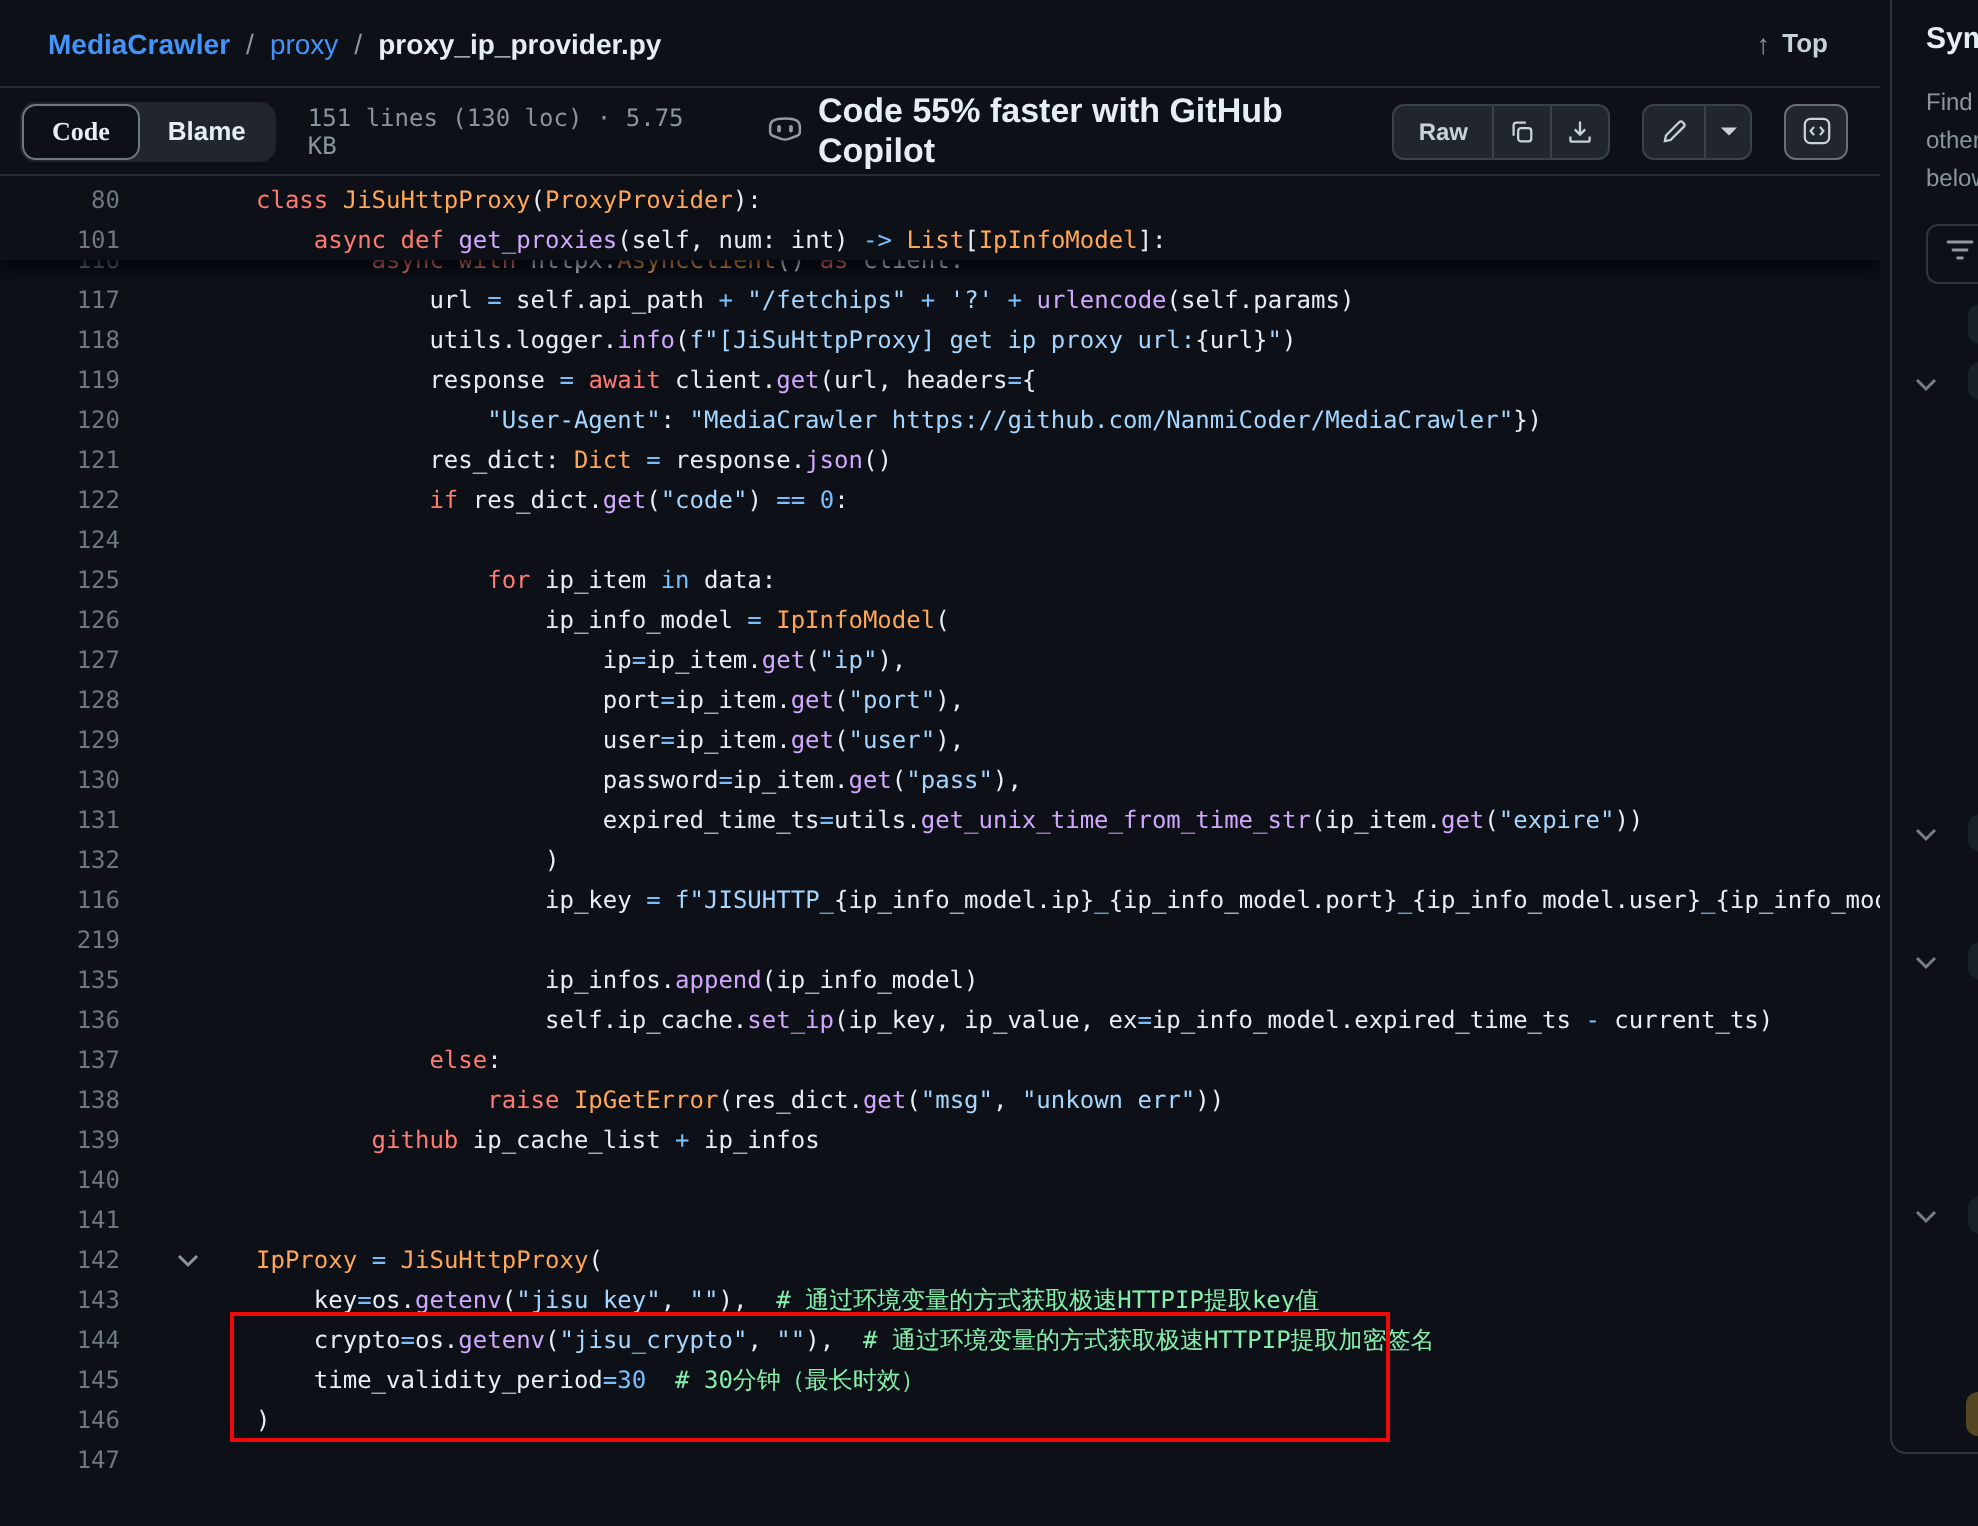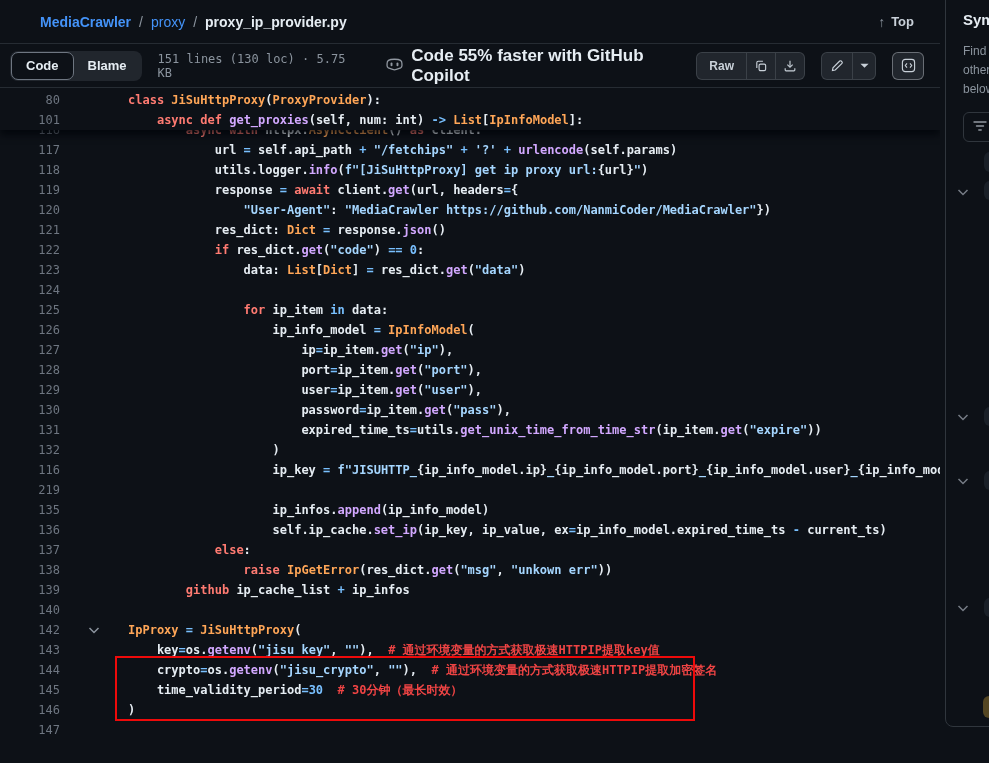--- a/index.html
+++ b/index.html
@@ -2,34 +2,34 @@
 <html><head>
 <meta charset="utf-8">
 <style>
   * { margin:0; padding:0; box-sizing:border-box; }
   html,body { width:989px; height:763px; overflow:hidden; }
   body { background:#0d1117; font-family:"Liberation Sans","DejaVu Sans",sans-serif; position:relative; color:#e6edf3; }
 
   .main { position:absolute; left:0; top:0; width:940px; height:763px; }
 
   
-  .crumb-row { height:44px; border-bottom:1px solid #262c33; display:flex; align-items:center; padding:0 26px 0 40px; }
+  .crumb-row { height:44px; border-bottom:1px solid #262c33; display:flex; align-items:center; padding:0 26px 0 24px; }
   .crumb { display:flex; align-items:center; gap:8px; font-size:14px; }
   .crumb a { color:#4493f8; text-decoration:none; cursor:pointer; }
   .crumb .repo { font-weight:600; }
   .crumb .sep { color:#8b949e; }
   .crumb .file { color:#e6edf3; font-weight:600; }
   .top-btn { margin-left:auto; display:flex; align-items:center; gap:6px; color:#c9d1d9; font-size:13px; font-weight:600; cursor:pointer; }
   .top-btn .arr { color:#8b949e; font-size:14px; }
 
   
   .toolbar { height:44px; border-bottom:1px solid #262c33; display:flex; align-items:center; padding:0 16px 0 10px; }
   .seg { display:flex; align-items:center; background:#21262d; border-radius:8px; height:30px; padding:1px; }
   .seg-btn { height:28px; display:flex; align-items:center; padding:0 14px; font-size:13px; font-weight:700; color:#e6edf3; border-radius:7px; cursor:pointer; }
-  .seg-btn.on { background:#0d1117; border:1px solid #6e7681; }
+  .seg-btn.on { background:#0d1117; border:1px solid #6e7681;font-family:Liberation Serif, serif; }
   .meta { margin-left:16px; color:#8b949e; font-family:"DejaVu Sans Mono",monospace; font-size:12px; }
   .copilot { margin-left:26px; display:flex; align-items:center; gap:8px; font-size:17px; font-weight:700; color:#e6edf3; cursor:pointer; }
   .actions { margin-left:auto; display:flex; align-items:center; gap:16px; }
   .grp { display:flex; }
   .btn { background:#21262d; border:1px solid rgba(240,246,252,0.13); height:28px; display:flex; align-items:center; justify-content:center; color:#c9d1d9; font-size:12px; font-weight:600; cursor:pointer; }
   .btn.first { border-radius:6px 0 0 6px; }
   .btn.mid   { border-radius:0; margin-left:-1px; }
   .btn.last  { border-radius:0 6px 6px 0; margin-left:-1px; }
   .btn.solo  { border-radius:6px; }
   .btn.raw   { padding:0 12px; }
@@ -37,25 +37,25 @@
   .btn.sym-toggle { width:32px; border-color:rgba(240,246,252,0.35); }
   .btn svg { display:block; }
 
   
   .code-area { position:absolute; top:88px; left:0; width:940px; height:675px; overflow:hidden;
                font-family:"DejaVu Sans Mono",monospace; font-size:12px; }
   .rows { position:absolute; top:32px; left:0; right:0; }
   .row { height:20px; display:flex; align-items:center;gap:16px; }
   .ln { width:60px; flex:none; text-align:right; color:#6e7681; font-size:12px; line-height:20px; cursor:pointer; }
   .fold { width:36px; flex:none; display:flex; align-items:center; justify-content:center; }
-  .src { white-space:pre; line-height:20px; color:#e6edf3;font-weight:bold; }
+  .src { white-space:pre; line-height:20px; color:#e6edf3; }
   .sticky { position:absolute; top:0; left:0; right:0; height:42px; background:#0d1117; z-index:3;
             box-shadow:0 5px 7px rgba(1,4,9,0.75); padding-top:2px; }
   .tk-k { color:#ff7b72; } .tk-t { color:#ffa657; } .tk-f { color:#d2a8ff; }
-  .tk-s { color:#a5d6ff; } .tk-o { color:#79c0ff; } .tk-c { color:#ef4444; } .tk-p { color:#e6edf3; }
+  .tk-s { color:#a5d6ff; } .tk-o { color:#79c0ff; } .tk-c { color:#86efac; } .tk-p { color:#e6edf3; }
   .hl-box { position:absolute; left:115px; width:580px; border:2px solid #ee0a0a; z-index:4; pointer-events:none; }
 
   
   .sympanel { position:absolute; left:945px; top:-10px; width:300px; height:737px; background:#0d1117;
               border:1px solid #30363d; border-radius:8px; padding:20px 0 0 17px; }
   .sym-title { font-size:15px; font-weight:700; color:#e6edf3; white-space:nowrap; }
   .sym-desc { margin-top:14px; font-size:12px; color:#8b949e; line-height:19px; }
   .sym-desc div { white-space:nowrap; }
   .filter-btn { margin-top:13px; width:220px; height:30px; border:1px solid #30363d; border-radius:6px;
                 display:flex; align-items:center; padding-left:9px; cursor:pointer; }
@@ -178,25 +178,20 @@
           <span class="ln">121</span>
           <span class="fold"></span>
           <span class="src"><span class="tk-p">            res_dict: </span><span class="tk-t">Dict</span><span class="tk-p"> </span><span class="tk-o">=</span><span class="tk-p"> response.</span><span class="tk-f">json</span><span class="tk-p">()</span></span>
         </div>
         <div class="row">
           <span class="ln">122</span>
           <span class="fold"></span>
           <span class="src"><span class="tk-p">            </span><span class="tk-k">if</span><span class="tk-p"> res_dict.</span><span class="tk-f">get</span><span class="tk-p">(</span><span class="tk-s">"code"</span><span class="tk-p">) </span><span class="tk-o">==</span><span class="tk-p"> </span><span class="tk-o">0</span><span class="tk-p">:</span></span>
         </div>
         <div class="row">
-          <span class="ln">123</span>
-          <span class="fold"></span>
-          <span class="src"><span class="tk-p">                data: </span><span class="tk-t">List</span><span class="tk-p">[</span><span class="tk-t">Dict</span><span class="tk-p">] </span><span class="tk-o">=</span><span class="tk-p"> res_dict.</span><span class="tk-f">get</span><span class="tk-p">(</span><span class="tk-s">"data"</span><span class="tk-p">)</span></span>
-        </div>
-        <div class="row">
           <span class="ln">124</span>
           <span class="fold"></span>
         </div>
         <div class="row">
           <span class="ln">125</span>
           <span class="fold"></span>
           <span class="src"><span class="tk-p">                </span><span class="tk-k">for</span><span class="tk-p"> ip_item </span><span class="tk-o">in</span><span class="tk-p"> data:</span></span>
         </div>
         <div class="row">
           <span class="ln">126</span>
@@ -262,20 +257,25 @@
           <span class="fold"></span>
           <span class="src"><span class="tk-p">                </span><span class="tk-k">raise</span><span class="tk-p"> </span><span class="tk-t">IpGetError</span><span class="tk-p">(res_dict.</span><span class="tk-f">get</span><span class="tk-p">(</span><span class="tk-s">"msg"</span><span class="tk-p">, </span><span class="tk-s">"unkown err"</span><span class="tk-p">))</span></span>
         </div>
         <div class="row">
           <span class="ln">139</span>
           <span class="fold"></span>
           <span class="src"><span class="tk-p">        </span><span class="tk-k">github</span><span class="tk-p"> ip_cache_list </span><span class="tk-o">+</span><span class="tk-p"> ip_infos</span></span>
         </div>
         <div class="row">
           <span class="ln">140</span>
+          <span class="fold"></span>
+          <span class="src"></span>
+        </div>
+        <div class="row">
+          <span class="ln">141</span>
           <span class="fold"></span>
           <span class="src"></span>
         </div>
         <div class="row">
           <span class="ln">142</span>
           <span class="fold">
             <svg width="12" height="9" viewBox="0 0 12 9">
               <path d="M1.5 2 L6 6.5 L10.5 2" fill="none" stroke="#8b949e" stroke-width="1.5"></path>
             </svg>
           </span>

